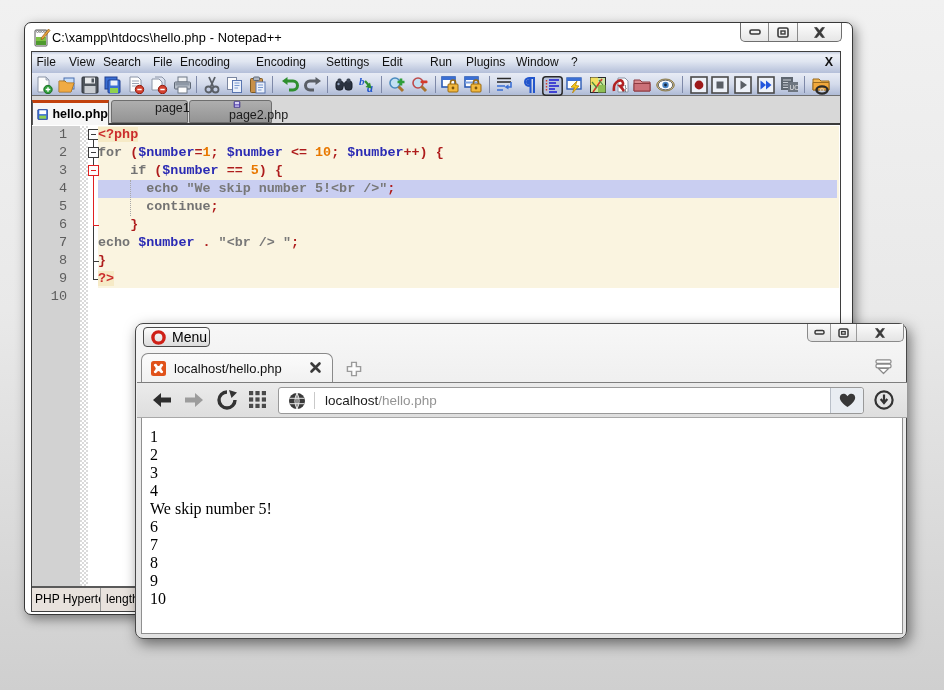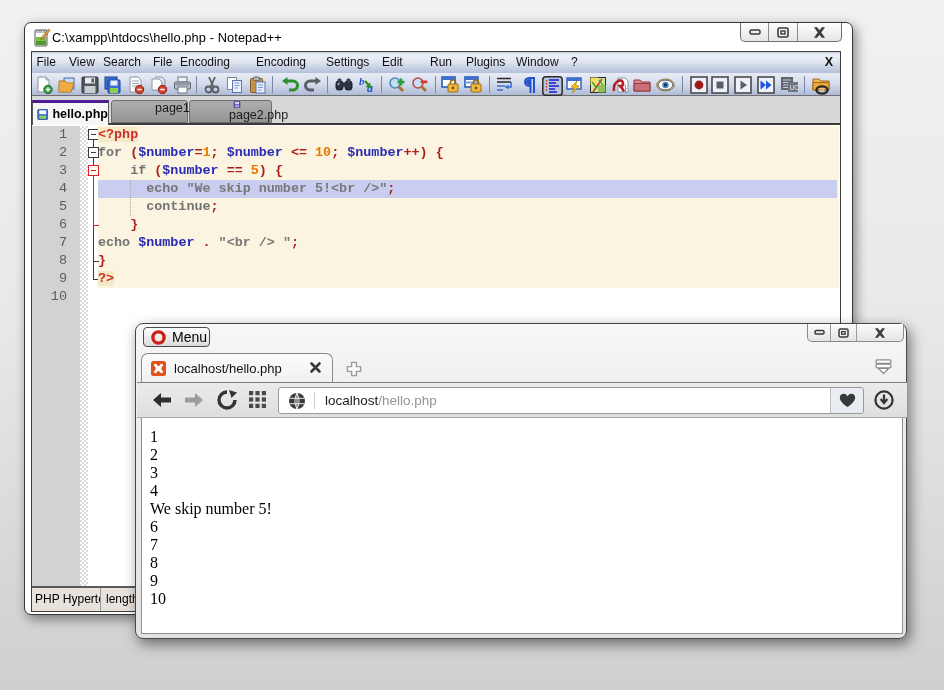--- a/index.html
+++ b/index.html
@@ -42,21 +42,21 @@
   height:23px; background:linear-gradient(180deg,#E8ECF5 0%,#D4DBEB 50%,#AFBBD6 100%);
   position:relative; border-bottom:1px solid #6F6F6F;
 }
 #toolbar svg.ic { position:absolute; top:3px; }
 #toolbar .tsep { position:absolute; top:3px; width:1px; height:17px; background:#7E89A8; }
 
 #tabstrip { height:29px; background:#D8D8D8; position:relative; border-bottom:2px solid #3A3A3A; }
 .tab-act {
   position:absolute; left:0px; top:4px; width:77px; height:25px;
   background:#F6F6F6; border:1px solid #585858; border-bottom:none;
-  border-top:3px solid #4c1d95;
+  border-top:3px solid #c2410c;
   display:flex; align-items:center; font-size:12.5px; color:#000; font-weight:bold;
   z-index:3;
 }
 .tab-in {
   position:absolute; top:4px; height:23px;
   background:linear-gradient(180deg,#AEAEAE 0%,#949494 100%);
   border:1px solid #6E6E6E; border-radius:3px 3px 0 0;
   display:flex; align-items:flex-start; font-size:12.5px; color:#1a1a1a;padding-left:36px;
 }
 #editor {

